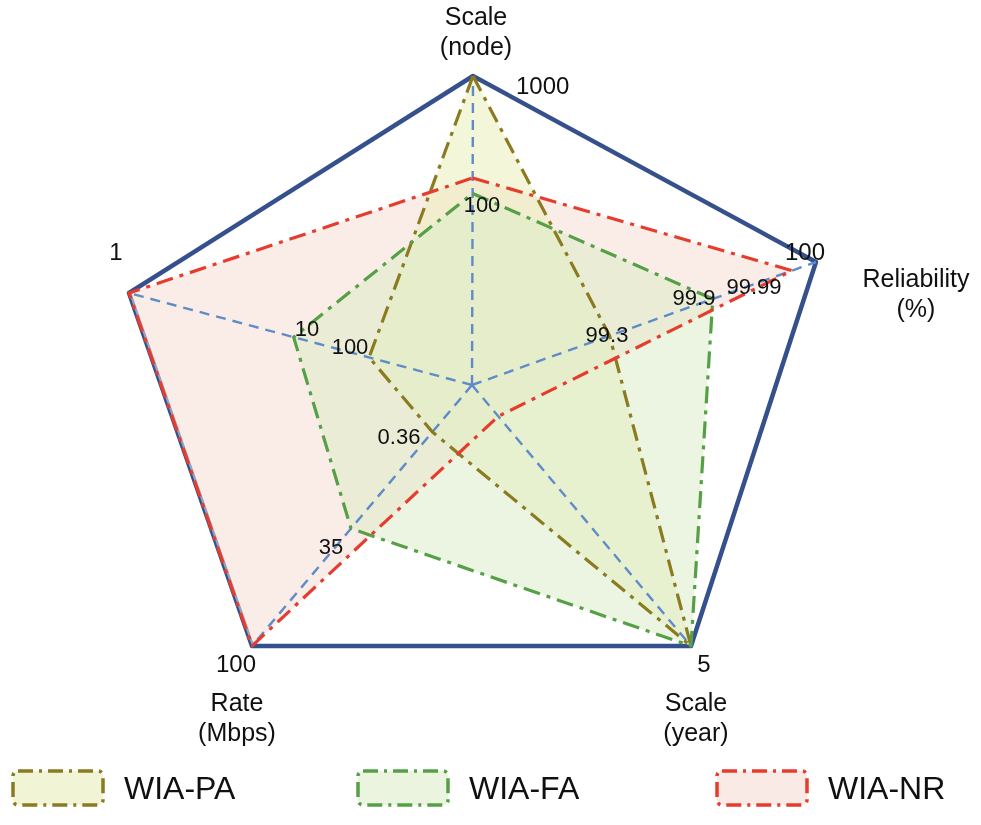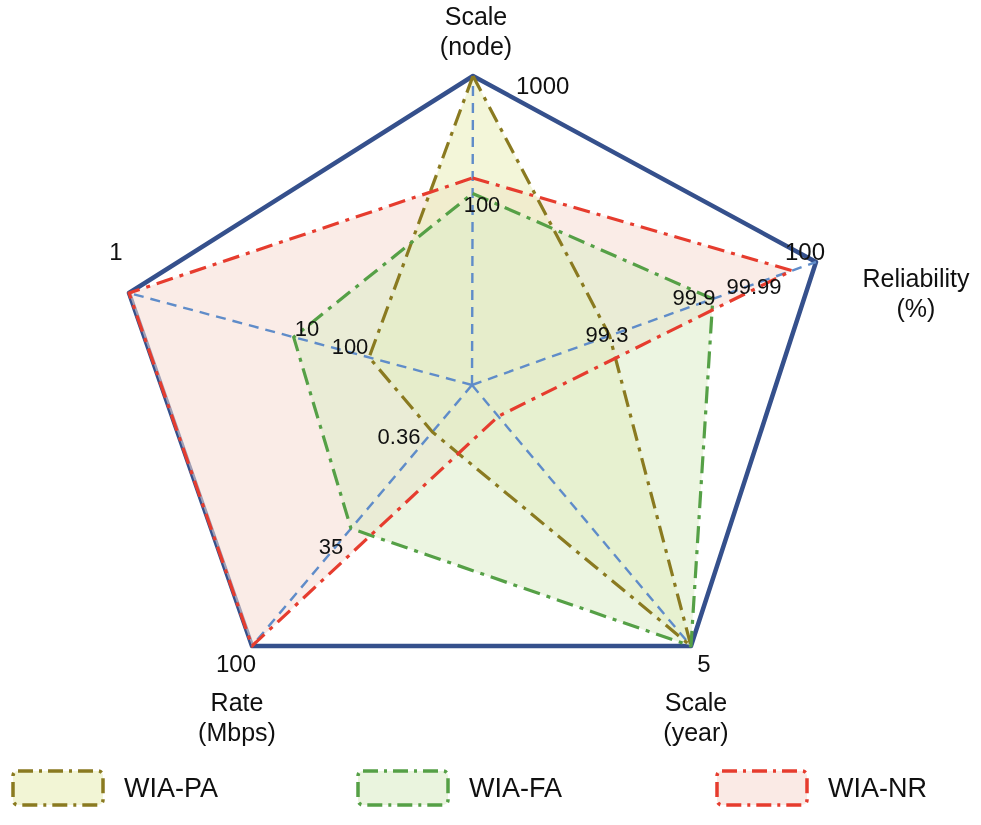--- a/index.html
+++ b/index.html
@@ -10,21 +10,21 @@
   #chart-wrap{position:absolute;left:0;top:0;width:981px;height:825px;}
   #radar-svg{position:absolute;left:0;top:0;}
   .lbl{
     position:absolute;text-align:center;white-space:pre-line;line-height:1.18;
     color:#101010;
   }
   .axis-title{font-size:25px;}
   .axis-max{font-size:24px;}
   .ann{font-size:22px;}
   .legend-item{position:absolute;top:766px;display:flex;align-items:center;gap:16px;}
-  .legend-label{font-size:27px;color:#101010;}
+  .legend-label{font-size:32px;color:#101010;}
 </style>
 </head>
 <body>
 
 <div id="chart-wrap">
   <svg id="radar-svg" width="981" height="825" viewBox="0 0 981 825">
       <polygon points="473,76 816,262 691,646 252,646 129,293" fill="#ffffff" stroke="#35508c" stroke-width="4.5" stroke-linejoin="round"></polygon>
       <polygon points="472.67,177.97 791.9200000000001,270.61 498.28,416.32 252,646 129,293" fill="#f6dcd4" fill-opacity="0.55" stroke="none"></polygon>
       <polygon points="473,76 609.6,335.8 691,646 432.4,431.98 369.1,357.4" fill="#e9efb9" fill-opacity="0.55" stroke="none"></polygon>
       <polygon points="472.62,193.42 712.8,298.9 691,646 351,528.55 293.64,337.15999999999997" fill="#dcecc8" fill-opacity="0.55" stroke="none"></polygon>

